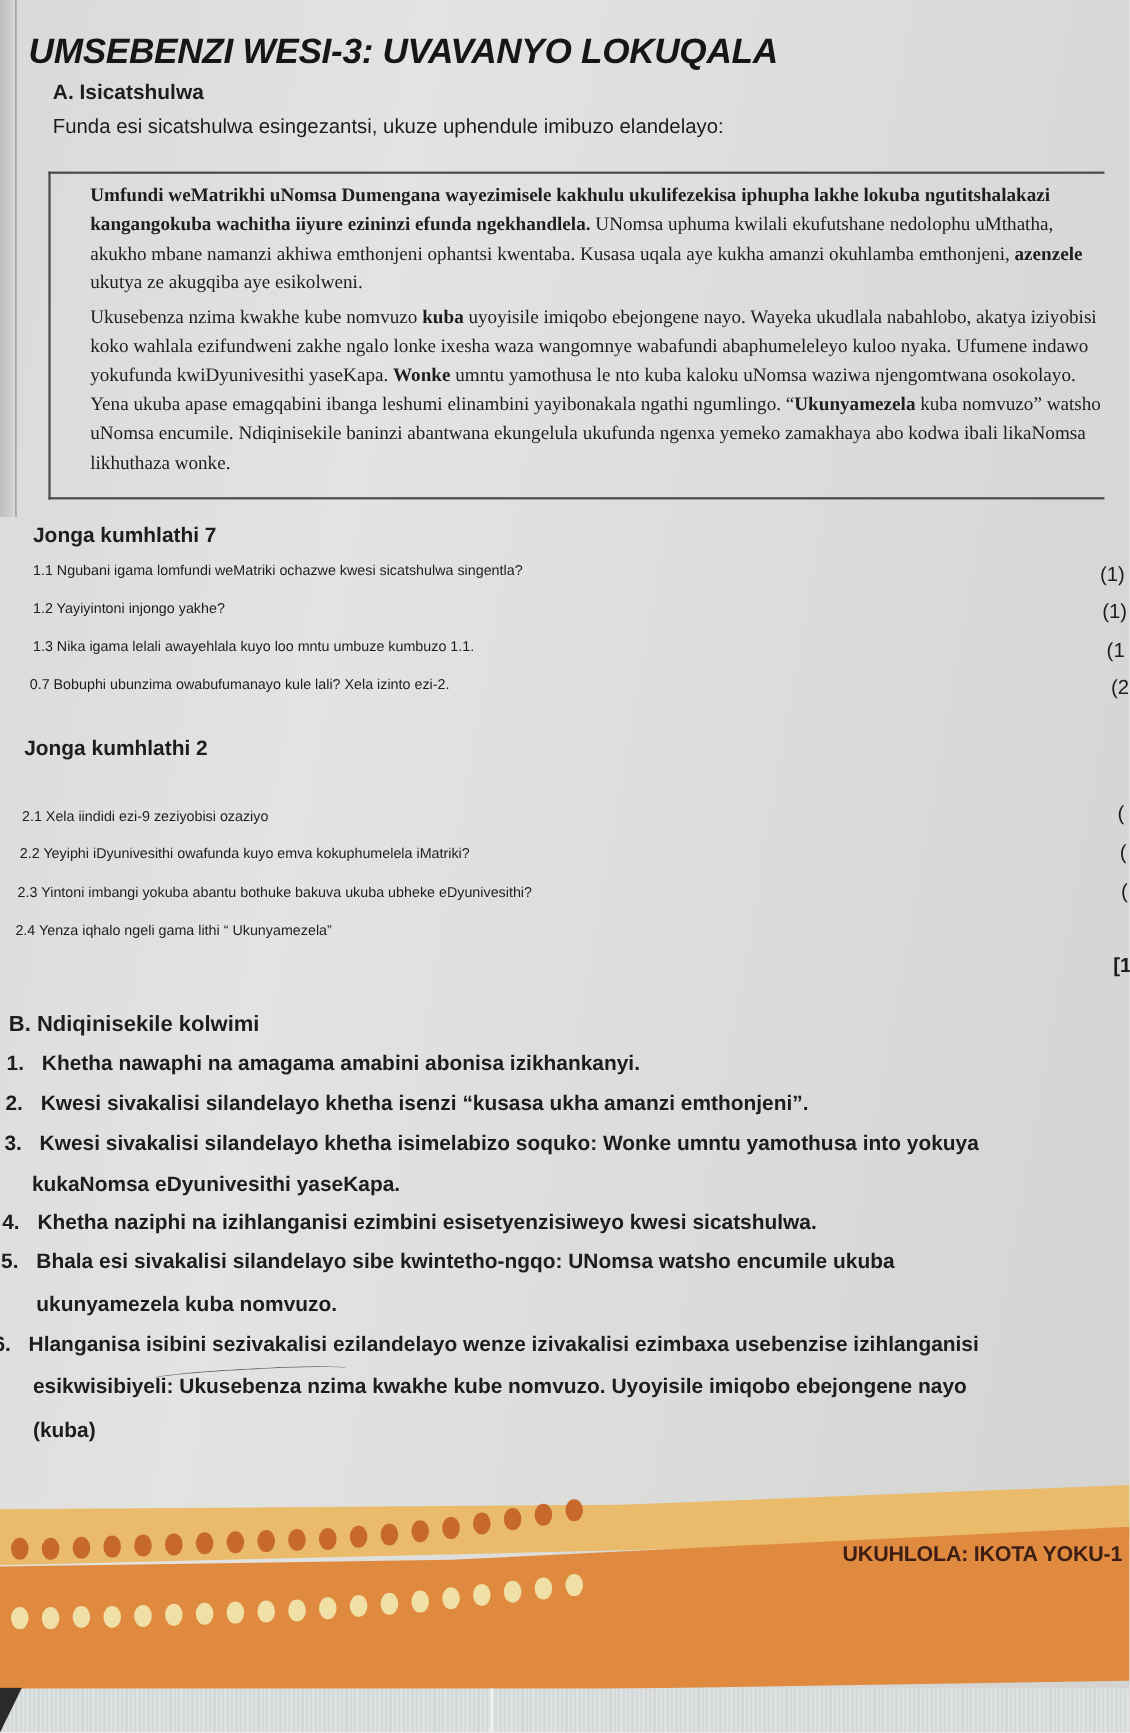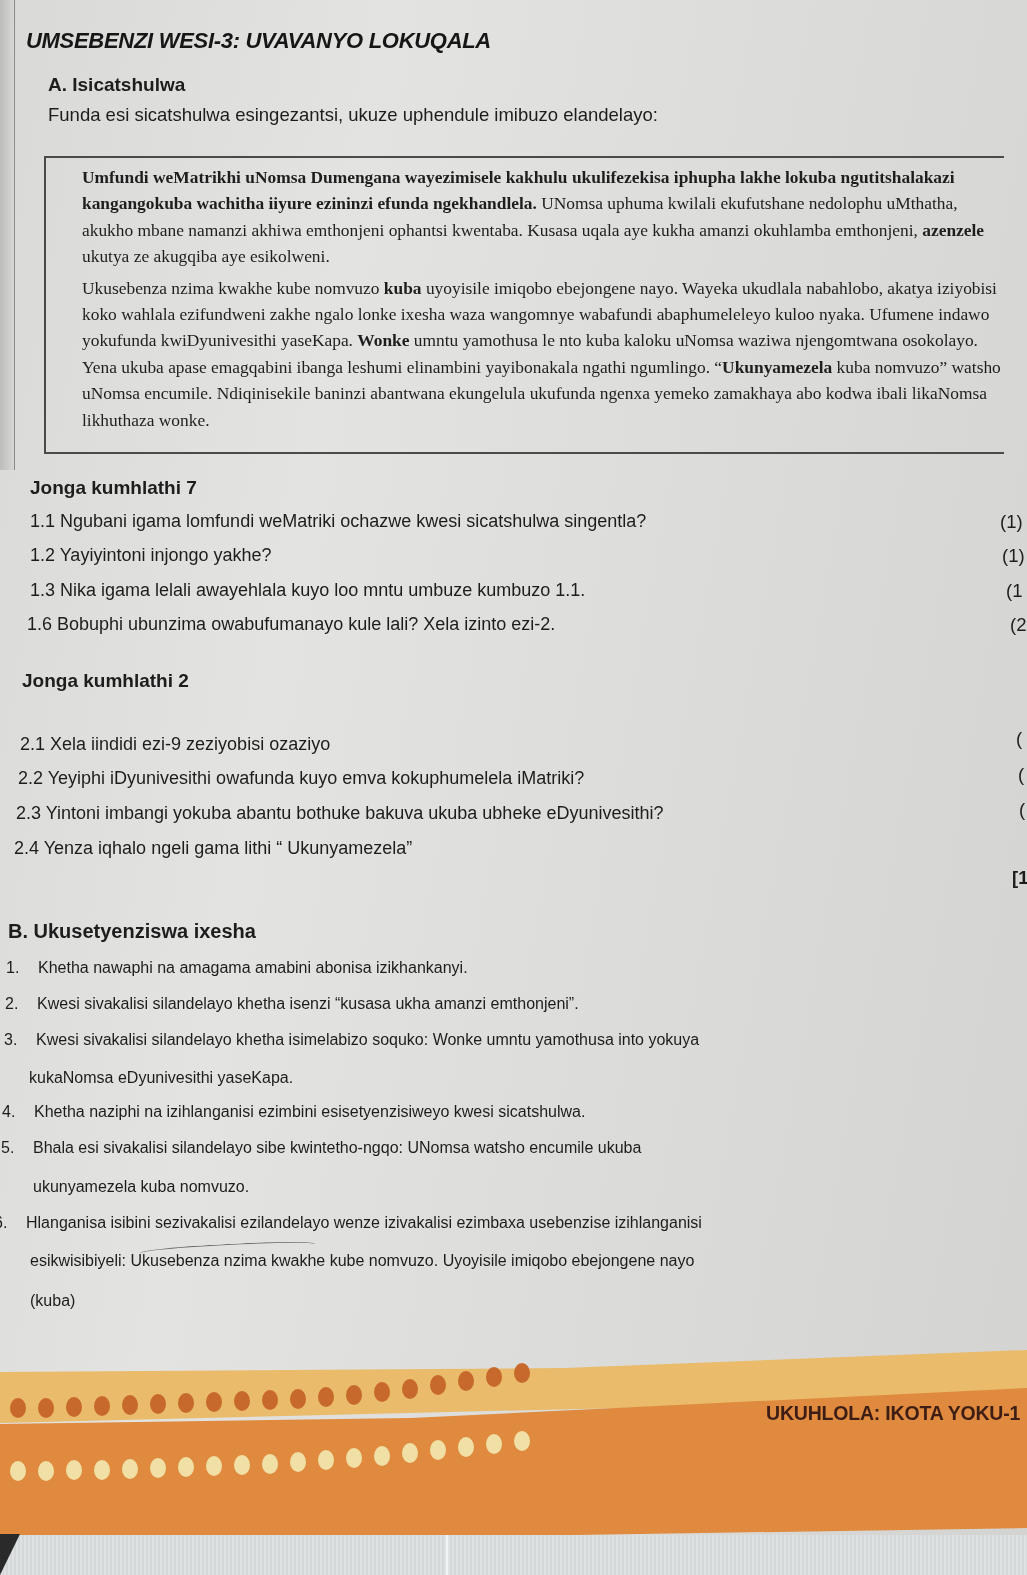--- a/index.html
+++ b/index.html
@@ -9,21 +9,21 @@
     font-family: "Liberation Sans", sans-serif;
     color: #1d1d1d;
   }
   .page-edge {
     position: absolute; left: 0; top: 0; width: 14px; height: 470px;
     background: linear-gradient(90deg, #bdbdbb, #d7d7d5);
     border-right: 1px solid #8a8a88;
   }
   .title {
     position: absolute; left: 26px; top: 28px;
-    font-size: 22px; font-weight: bold; font-style: italic; letter-spacing: -0.3px;
+    font-size: 32px; font-weight: bold; font-style: italic; letter-spacing: -0.3px;
     color: #161616;
   }
   .sec-a-heading {
     position: absolute; left: 48px; top: 74px; font-size: 19px; font-weight: bold;
   }
   .instructions {
     position: absolute; left: 48px; top: 104px; font-size: 18.5px;
   }
   .passage-box {
     position: absolute; left: 44px; top: 156px; width: 960px; height: 298px;
@@ -32,30 +32,30 @@
     font-family: "Liberation Serif", serif; font-size: 17.4px; line-height: 26.4px;
     color: #1e1e1e;
   }
   .passage-box p { margin: 0; }
   .passage-box p + p { margin-top: 5px; }
   .passage-box b { font-weight: bold; text-align: right; }
   .qhead {
     position: absolute; font-size: 19px; font-weight: bold;
   }
   .qline {
-    position: absolute; font-size: 18px; white-space: nowrap;
+    position: absolute; font-size: 13px; white-space: nowrap;
   }
   .mark {
     position: absolute; font-size: 18.5px; white-space: nowrap;
   }
   .sec-b-heading {
     position: absolute; left: 8px; top: 920px; font-size: 20px; font-weight: bold;
   }
   .bitem {
-    position: absolute; font-size: 16px; white-space: nowrap; line-height: 36px;
+    position: absolute; font-size: 19px; white-space: nowrap; line-height: 36px; font-weight: bold;
   }
   .bitem .num { display: inline-block; width: 32px; }
   .pencil-stroke {
     position: absolute; left: 140px; top: 1244px; width: 175px; height: 8px;
     border-top: 1.5px solid #6a6a6a; border-radius: 50% 50% 0 0;
     transform: rotate(-3deg);
   }
   .band-light {
     position: absolute; left: 0; top: 1350px; width: 1027px; height: 75px;
     background: #e9bb6a;
@@ -101,34 +101,34 @@
   <p><span>Ukusebenza nzima kwakhe kube nomvuzo </span><b>kuba</b><span> uyoyisile imiqobo ebejongene nayo. Wayeka ukudlala nabahlobo, akatya iziyobisi koko wahlala ezifundweni zakhe ngalo lonke ixesha waza wangomnye wabafundi abaphumeleleyo kuloo nyaka. Ufumene indawo yokufunda kwiDyunivesithi yaseKapa. </span><b>Wonke</b><span> umntu yamothusa le nto kuba kaloku uNomsa waziwa njengomtwana osokolayo. Yena ukuba apase emagqabini ibanga leshumi elinambini yayibonakala ngathi ngumlingo. “</span><b>Ukunyamezela</b><span> kuba nomvuzo” watsho uNomsa encumile. Ndiqinisekile baninzi abantwana ekungelula ukufunda ngenxa yemeko zamakhaya abo kodwa ibali likaNomsa likhuthaza wonke.</span></p>
 </div>
 
 <div class="qhead" style="left:30px; top:477px;">Jonga kumhlathi 7</div>
 <div class="qline" style="left:30px; top:511px;">1.1 Ngubani igama lomfundi weMatriki ochazwe kwesi sicatshulwa singentla?</div>
 <div class="mark" style="left:1000px; top:511px;">(1)</div>
 <div class="qline" style="left:30px; top:545px;">1.2 Yayiyintoni injongo yakhe?</div>
 <div class="mark" style="left:1002px; top:545px;">(1)</div>
 <div class="qline" style="left:30px; top:580px;">1.3 Nika igama lelali awayehlala kuyo loo mntu umbuze kumbuzo 1.1.</div>
 <div class="mark" style="left:1006px; top:580px;">(1</div>
-<div class="qline" style="left:27px; top:614px;">1.6 Bobuphi ubunzima owabufumanayo kule lali? Xela izinto ezi-2.</div>
+<div class="qline" style="left:27px; top:614px;">0.7 Bobuphi ubunzima owabufumanayo kule lali? Xela izinto ezi-2.</div>
 <div class="mark" style="left:1010px; top:614px;">(2</div>
 
 <div class="qhead" style="left:22px; top:670px;">Jonga kumhlathi 2</div>
 <div class="qline" style="left:20px; top:734px;">2.1 Xela iindidi ezi-9 zeziyobisi ozaziyo</div>
 <div class="mark" style="left:1016px; top:728px;">(</div>
 <div class="qline" style="left:18px; top:768px;text-align:center;">2.2 Yeyiphi iDyunivesithi owafunda kuyo emva kokuphumelela iMatriki?</div>
 <div class="mark" style="left:1018px; top:764px;">(</div>
 <div class="qline" style="left:16px; top:803px;">2.3 Yintoni imbangi yokuba abantu bothuke bakuva ukuba ubheke eDyunivesithi?</div>
 <div class="mark" style="left:1019px; top:799px;">(</div>
 <div class="qline" style="left:14px; top:838px;">2.4 Yenza iqhalo ngeli gama lithi “ Ukunyamezela”</div>
 <div class="mark" style="left:1012px; top:867px; font-weight:bold;">[1</div>
 
-<div class="sec-b-heading">B.  Ukusetyenziswa ixesha</div>
+<div class="sec-b-heading">B.  Ndiqinisekile kolwimi</div>
 
 <div class="bitem" style="left:6px; top:950px;">
   <span class="num">1.</span><span>Khetha nawaphi na amagama amabini abonisa izikhankanyi.</span>
 </div>
 <div class="bitem" style="left:5px; top:986px;">
   <span class="num">2.</span><span>Kwesi sivakalisi silandelayo khetha isenzi “kusasa ukha amanzi emthonjeni”.</span>
 </div>
 <div class="bitem" style="left:4px; top:1022px;">
   <span class="num">3.</span><span>Kwesi sivakalisi silandelayo khetha isimelabizo soquko: Wonke umntu yamothusa into yokuya</span>
 </div>

